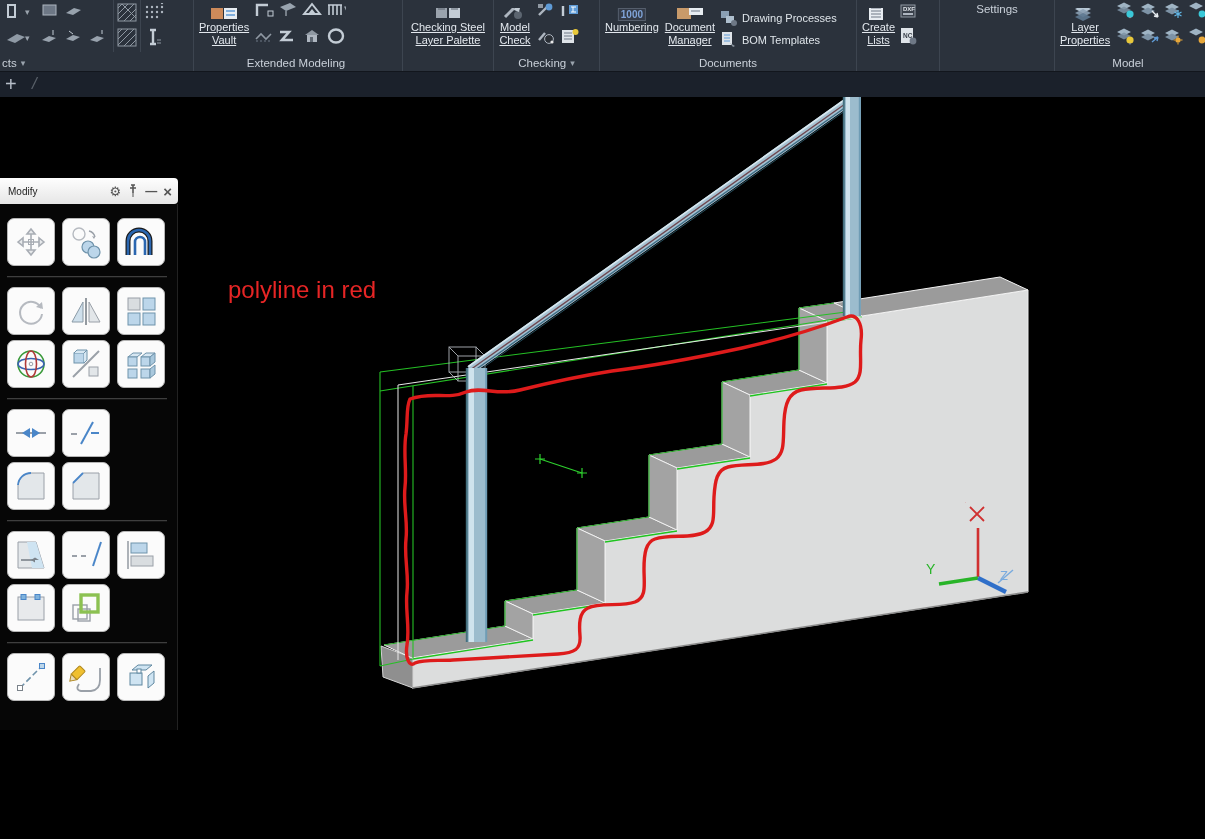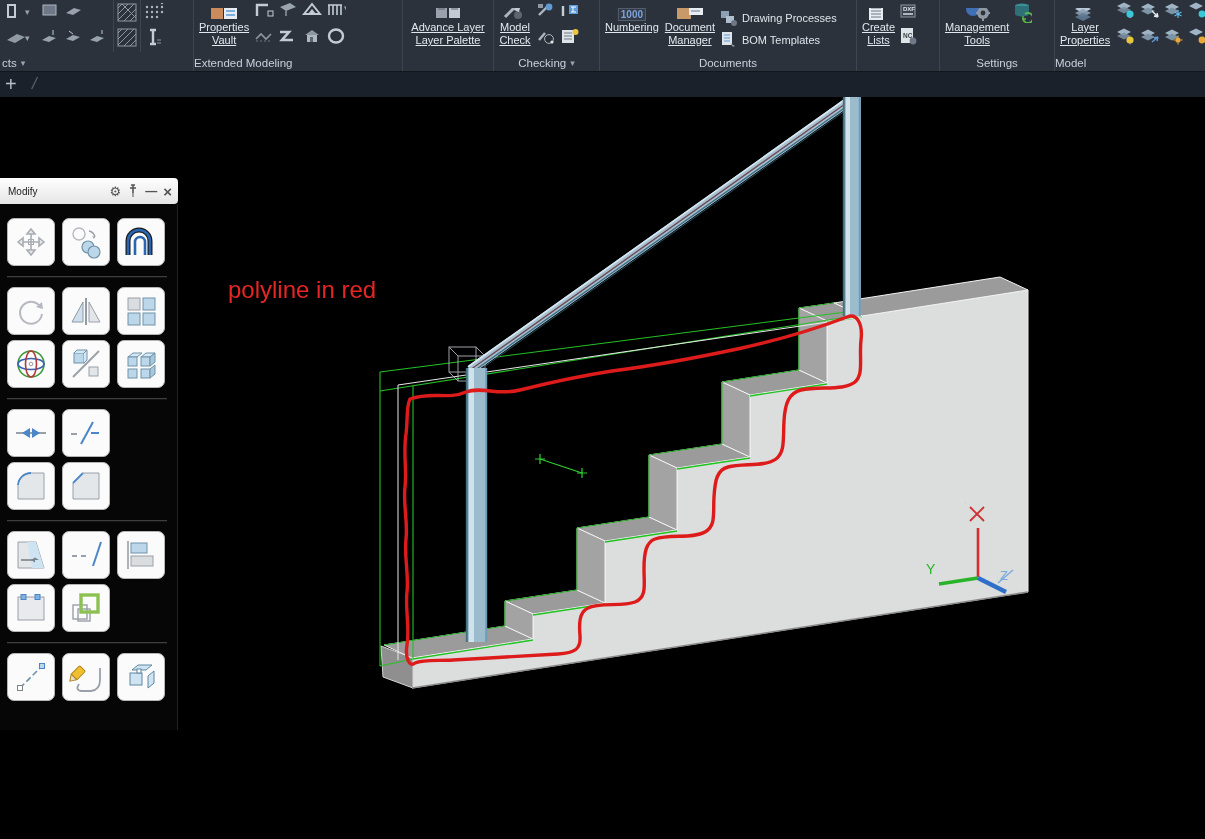--- a/index.html
+++ b/index.html
@@ -5,21 +5,21 @@
   * { margin:0; padding:0; box-sizing:border-box; }
   body { background:#000; font-family:"Liberation Sans", sans-serif; }
   #app { position:relative; width:1205px; height:839px; background:#000; overflow:hidden; }
 
   
   .ribbon { position:absolute; top:0; left:0; width:1205px; height:71px; background:#2b323c; display:flex; z-index:20; }
   .panel { position:relative; height:71px; border-right:1px solid #3d4550; display:flex; flex-direction:column; flex:0 0 auto; overflow:hidden; }
   .panel-content { height:54px; display:flex; align-items:flex-start; padding:0 2px; }
   .panel-label { height:17px; display:flex; align-items:center; justify-content:center; gap:4px; font-size:11.5px; color:#c9d0d9; white-space:nowrap; }
   .panel-label.left { justify-content:flex-start; padding-left:2px; }
-  .panel-label.right { justify-content:flex-start; padding-right:4px; }
+  .panel-label.right { justify-content:center; padding-right:4px; }
   .dd { font-size:9px; color:#9aa3ad; }
   .bigbtn { display:flex; flex-direction:column; align-items:center; padding:8px 3px; color:#e3e8ee; font-size:11px; line-height:13px; text-align:center; cursor:default;text-decoration:underline; }
   .clip { height:13px; width:32px; overflow:hidden; position:relative; }
   .clip svg, .clip .numtxt { position:absolute; bottom:0; left:50%; transform:translateX(-50%); }
   .numtxt { color:#7fa3d8; font-size:10px; font-weight:bold; background:#343b48; border:1px solid #555e6c; padding:0 2px; line-height:11px; }
   .sgrid { display:grid; grid-template-rows:20px 20px; grid-auto-flow:column; gap:6px 4px; margin-top:0px; padding:0 2px; }
   .si { width:20px; height:20px; display:flex; align-items:center; justify-content:center; }
   .vdiv { width:1px; height:52px; background:#3d4550; margin:0 3px; }
   .widecol { display:flex; flex-direction:column; gap:3px; margin-top:8px; }
   .widebtn { display:flex; align-items:center; gap:4px; height:19px; color:#dfe5ea; font-size:11px; white-space:nowrap; padding:0 2px; }
@@ -318,21 +318,21 @@
     <div class="panel" style="width:91px">
       <div class="panel-content" style="justify-content:center;">
         <div class="bigbtn">
           <div class="clip">
             <svg width="28" height="20">
                 <rect x="2" y="4" width="11" height="13" fill="#9aa3ad"></rect>
                 <rect x="15" y="4" width="11" height="13" fill="#c3ccd5"></rect>
                 <path d="M4,8 h7 M17,8 h7" stroke="#5c6570"></path>
               </svg>
           </div>
-          <span>Advance Layer</span>
+          <span>Checking Steel</span>
           <span>Layer Palette</span>
         </div>
       </div>
       <div class="panel-label"></div>
     </div>
 
     <div class="panel" style="width:106px">
       <div class="panel-content">
         <div class="bigbtn">
           <div class="clip">
@@ -457,42 +457,20 @@
                 <text x="5" y="12" font-size="6.5" fill="#3a414b" font-weight="bold">NC</text>
                 <circle cx="15" cy="15" r="3.4" fill="#6e7886"></circle>
               </svg>
           </div>
         </div>
       </div>
       <div class="panel-label"></div>
     </div>
 
     <div class="panel" style="width:115px">
-      <div class="panel-content">
-        <div class="bigbtn">
-          <div class="clip">
-            <svg width="28" height="20">
-                <circle cx="10" cy="8" r="7" fill="#3f6fb4"></circle>
-                <circle cx="20" cy="12" r="6" fill="#8f98a2"></circle>
-                <circle cx="20" cy="12" r="2.4" fill="#2b323c"></circle>
-                <path d="M20,4 v3 M20,17 v3 M13,12 h3 M24,12 h3" stroke="#8f98a2" stroke-width="2"></path>
-              </svg>
-          </div>
-          <span>Management</span>
-          <span>Tools</span>
-        </div>
-        <div class="si" style="margin-top:2px">
-          <svg width="22" height="22">
-              <ellipse cx="10" cy="5" rx="7" ry="2.6" fill="#3c8f96"></ellipse>
-              <path d="M3,5 V13 a7,2.6 0 0 0 14,0 V5" fill="#2f7078"></path>
-              <path d="M13,13 a5,5 0 1 1 -2,4" fill="none" stroke="#58b848" stroke-width="1.8"></path>
-              <path d="M11,15 l0,3 3,0" stroke="#58b848" fill="none" stroke-width="1.4"></path>
-            </svg>
-        </div>
-      </div>
       <div class="panel-label">
         <span>Settings</span>
       </div>
     </div>
 
     <div class="panel" style="width:150px;border-right:none">
       <div class="panel-content">
         <div class="bigbtn">
           <div class="clip">
             <svg width="26" height="20">

